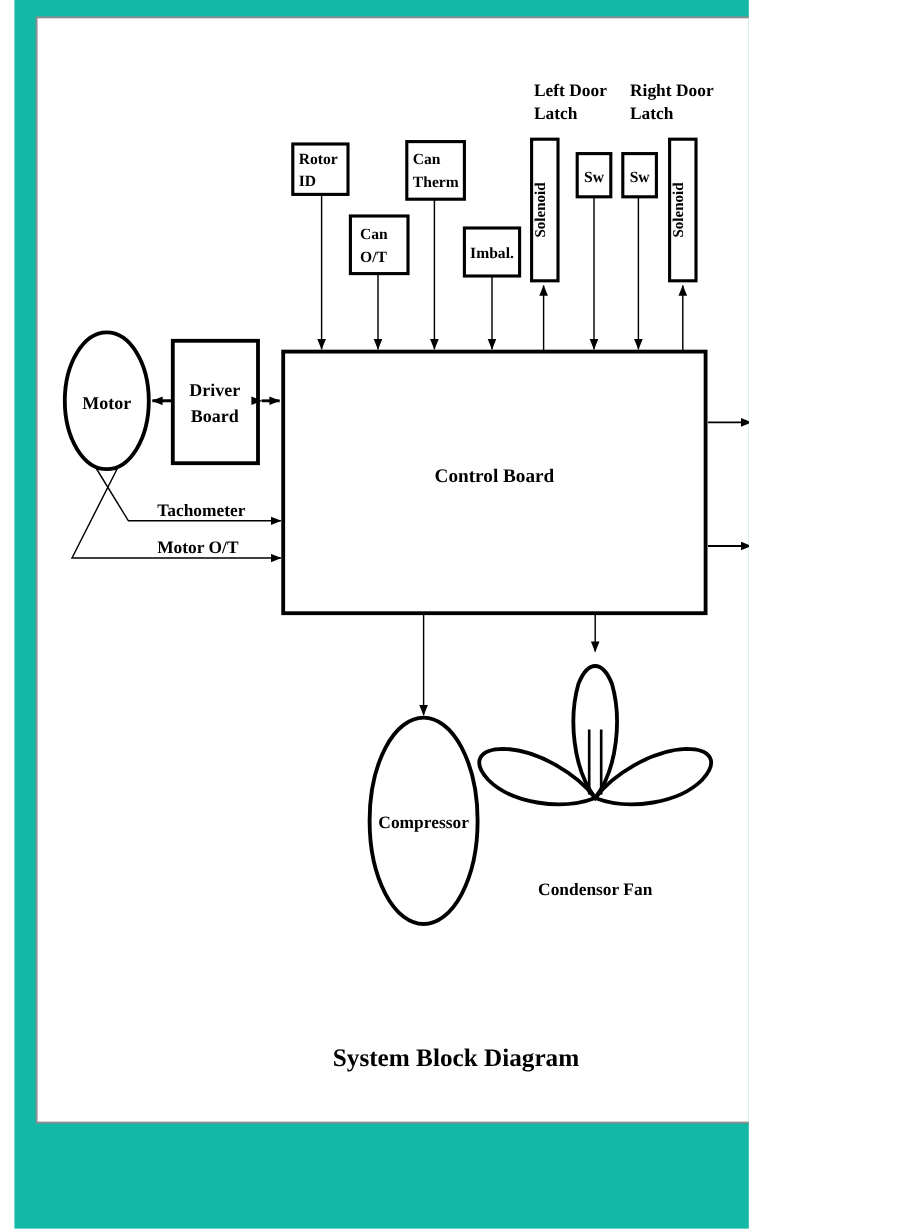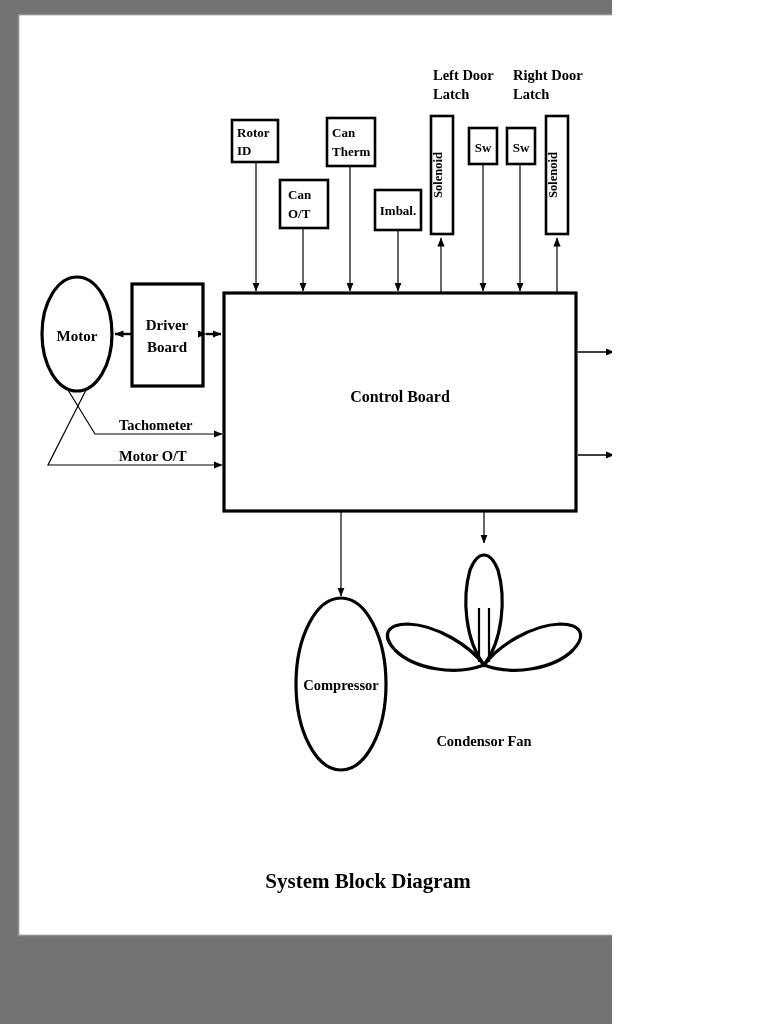--- a/index.html
+++ b/index.html
@@ -1,17 +1,17 @@
 <!DOCTYPE html>
 <html><head>
 <meta charset="utf-8">
 <style>
   html,body{margin:0;padding:0;background:#ffffff;}
   body{width:768px;height:1024px;font-family:"Liberation Serif",serif;}
-  #stage{position:relative;width:612px;height:1024px;background:#737373;overflow:hidden;}
+  #stage{position:relative;width:612px;height:1024px;background:#14b8a6;overflow:hidden;margin-left:12px;}
   svg{display:block;}
   .lbl{font-family:"Liberation Serif",serif;font-weight:bold;fill:#000;}
 </style>
 </head>
 <body>
 
 <div id="stage">
   <svg id="diagram" width="768" height="1024" viewBox="0 0 768 1024">
     <defs>
       <marker id="ah" markerWidth="10" markerHeight="10" refX="8.5" refY="3.6" orient="auto" markerUnits="userSpaceOnUse">

